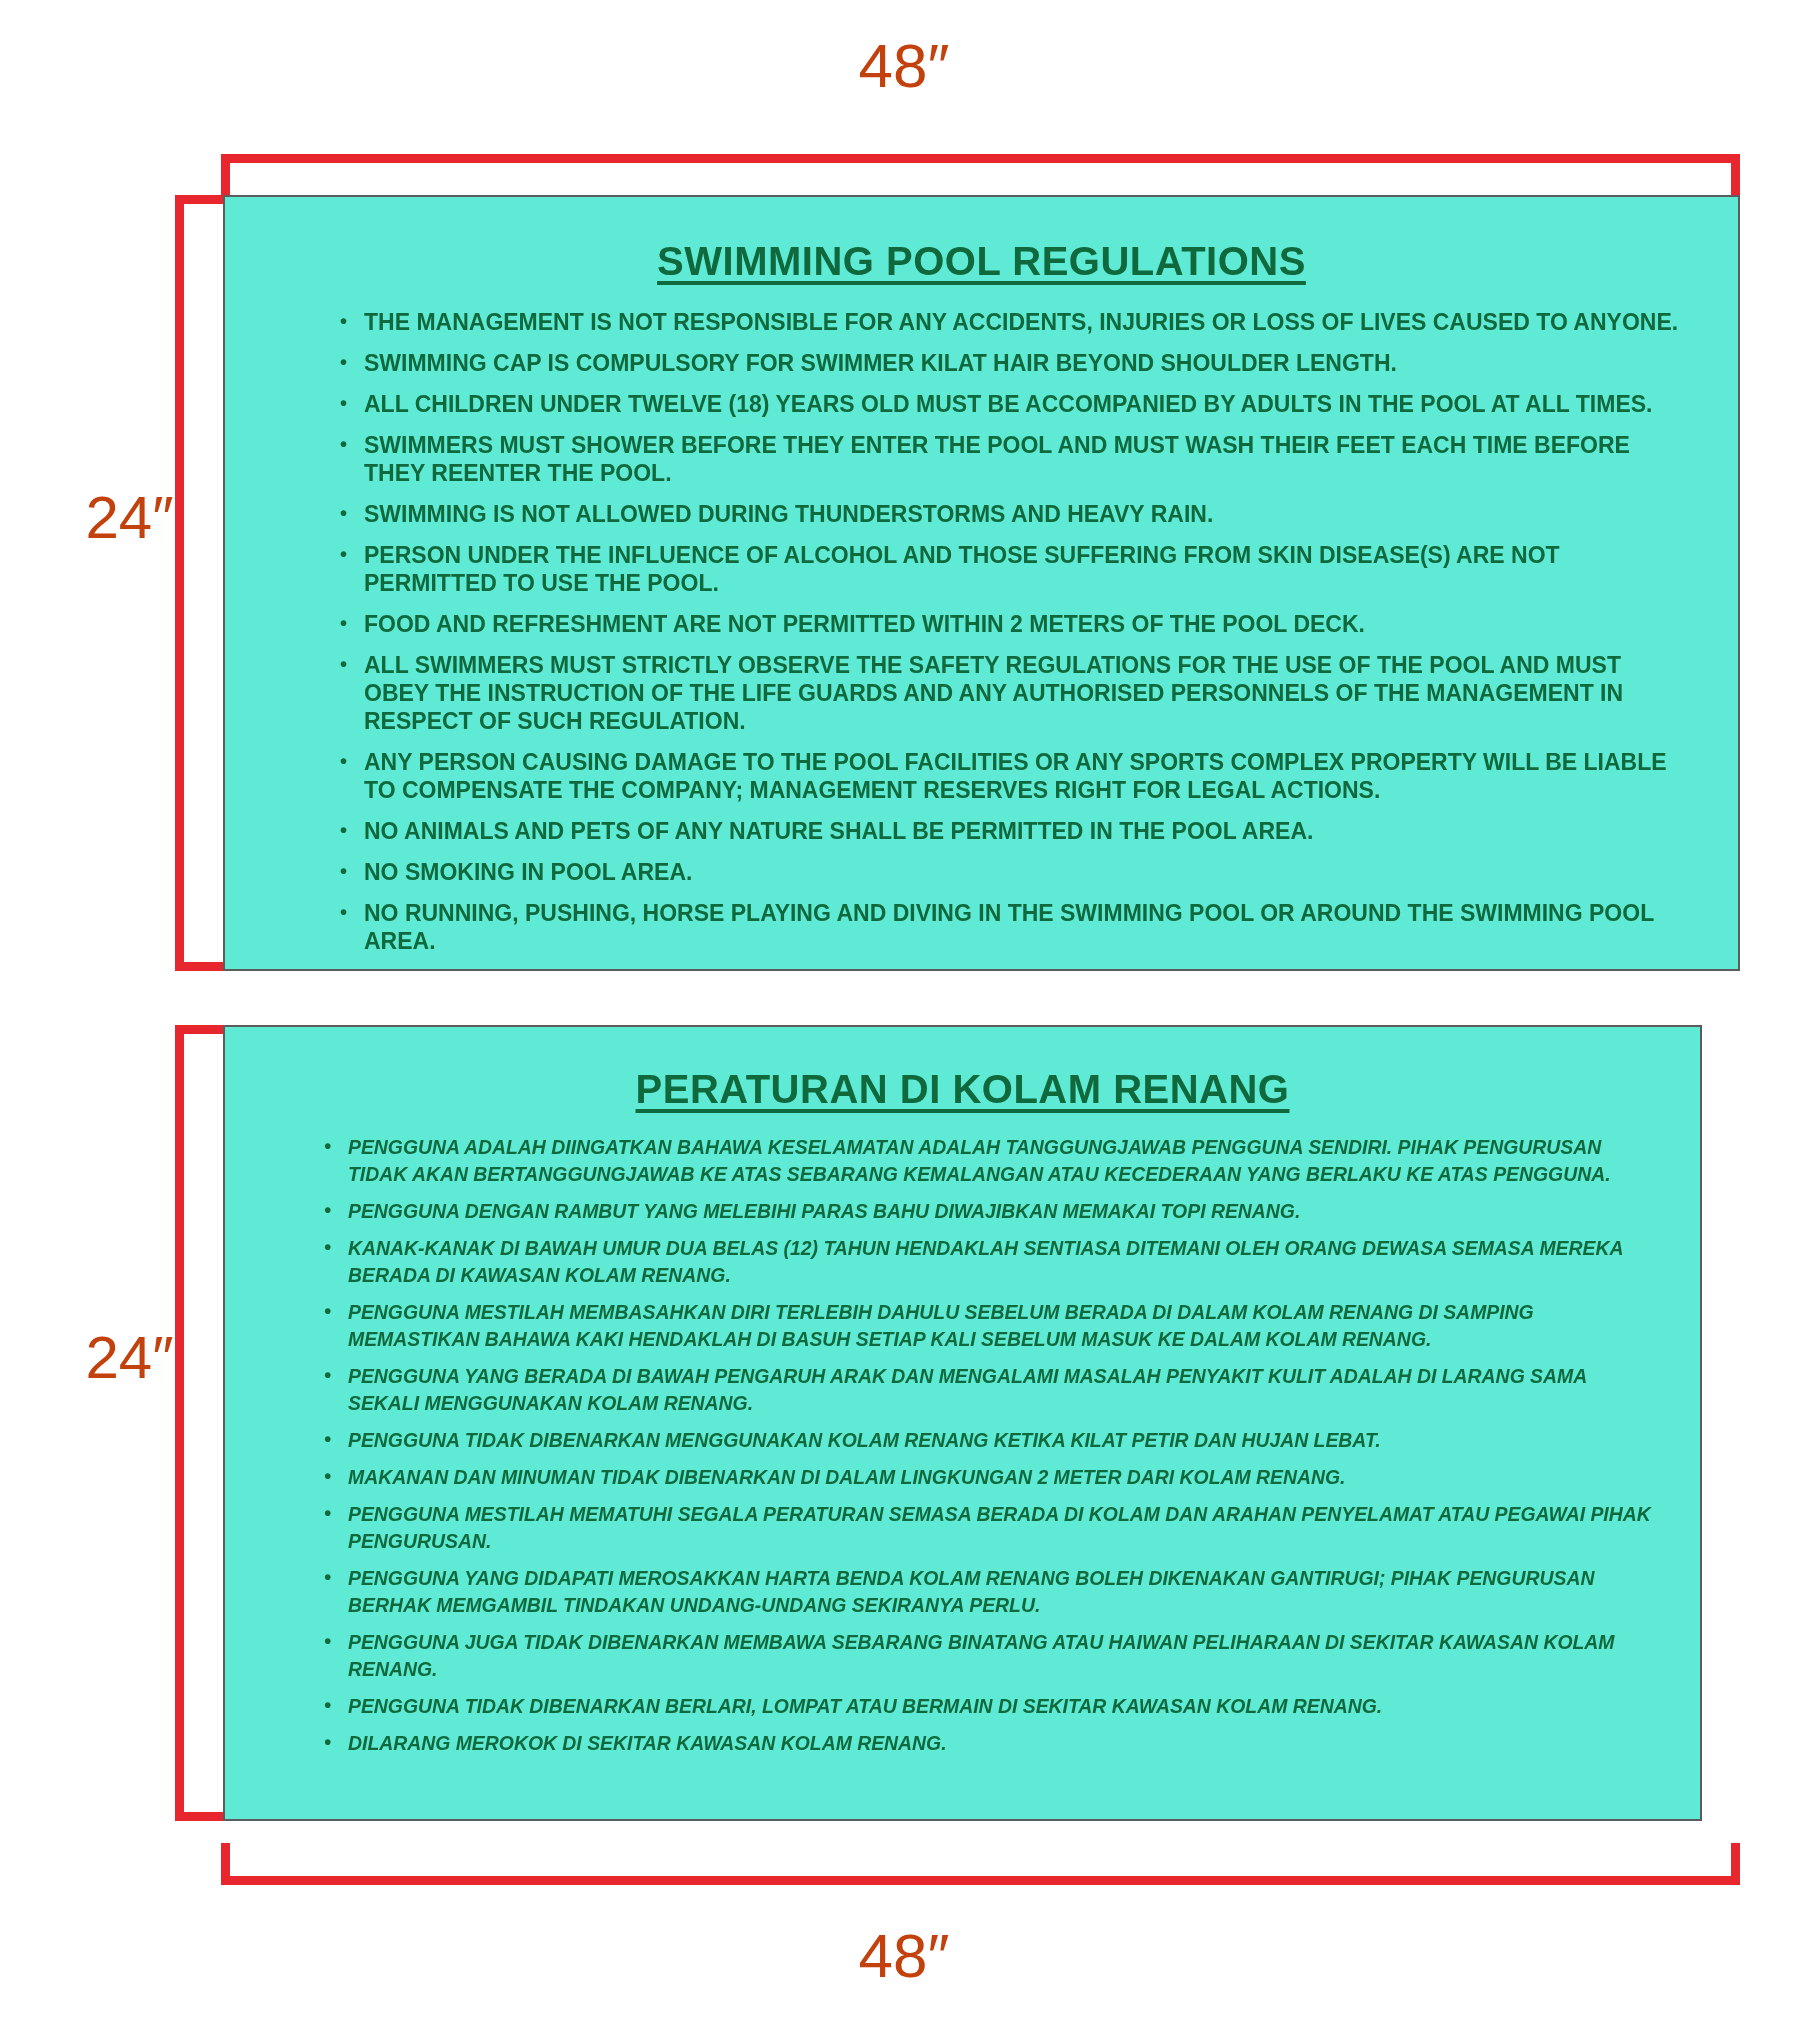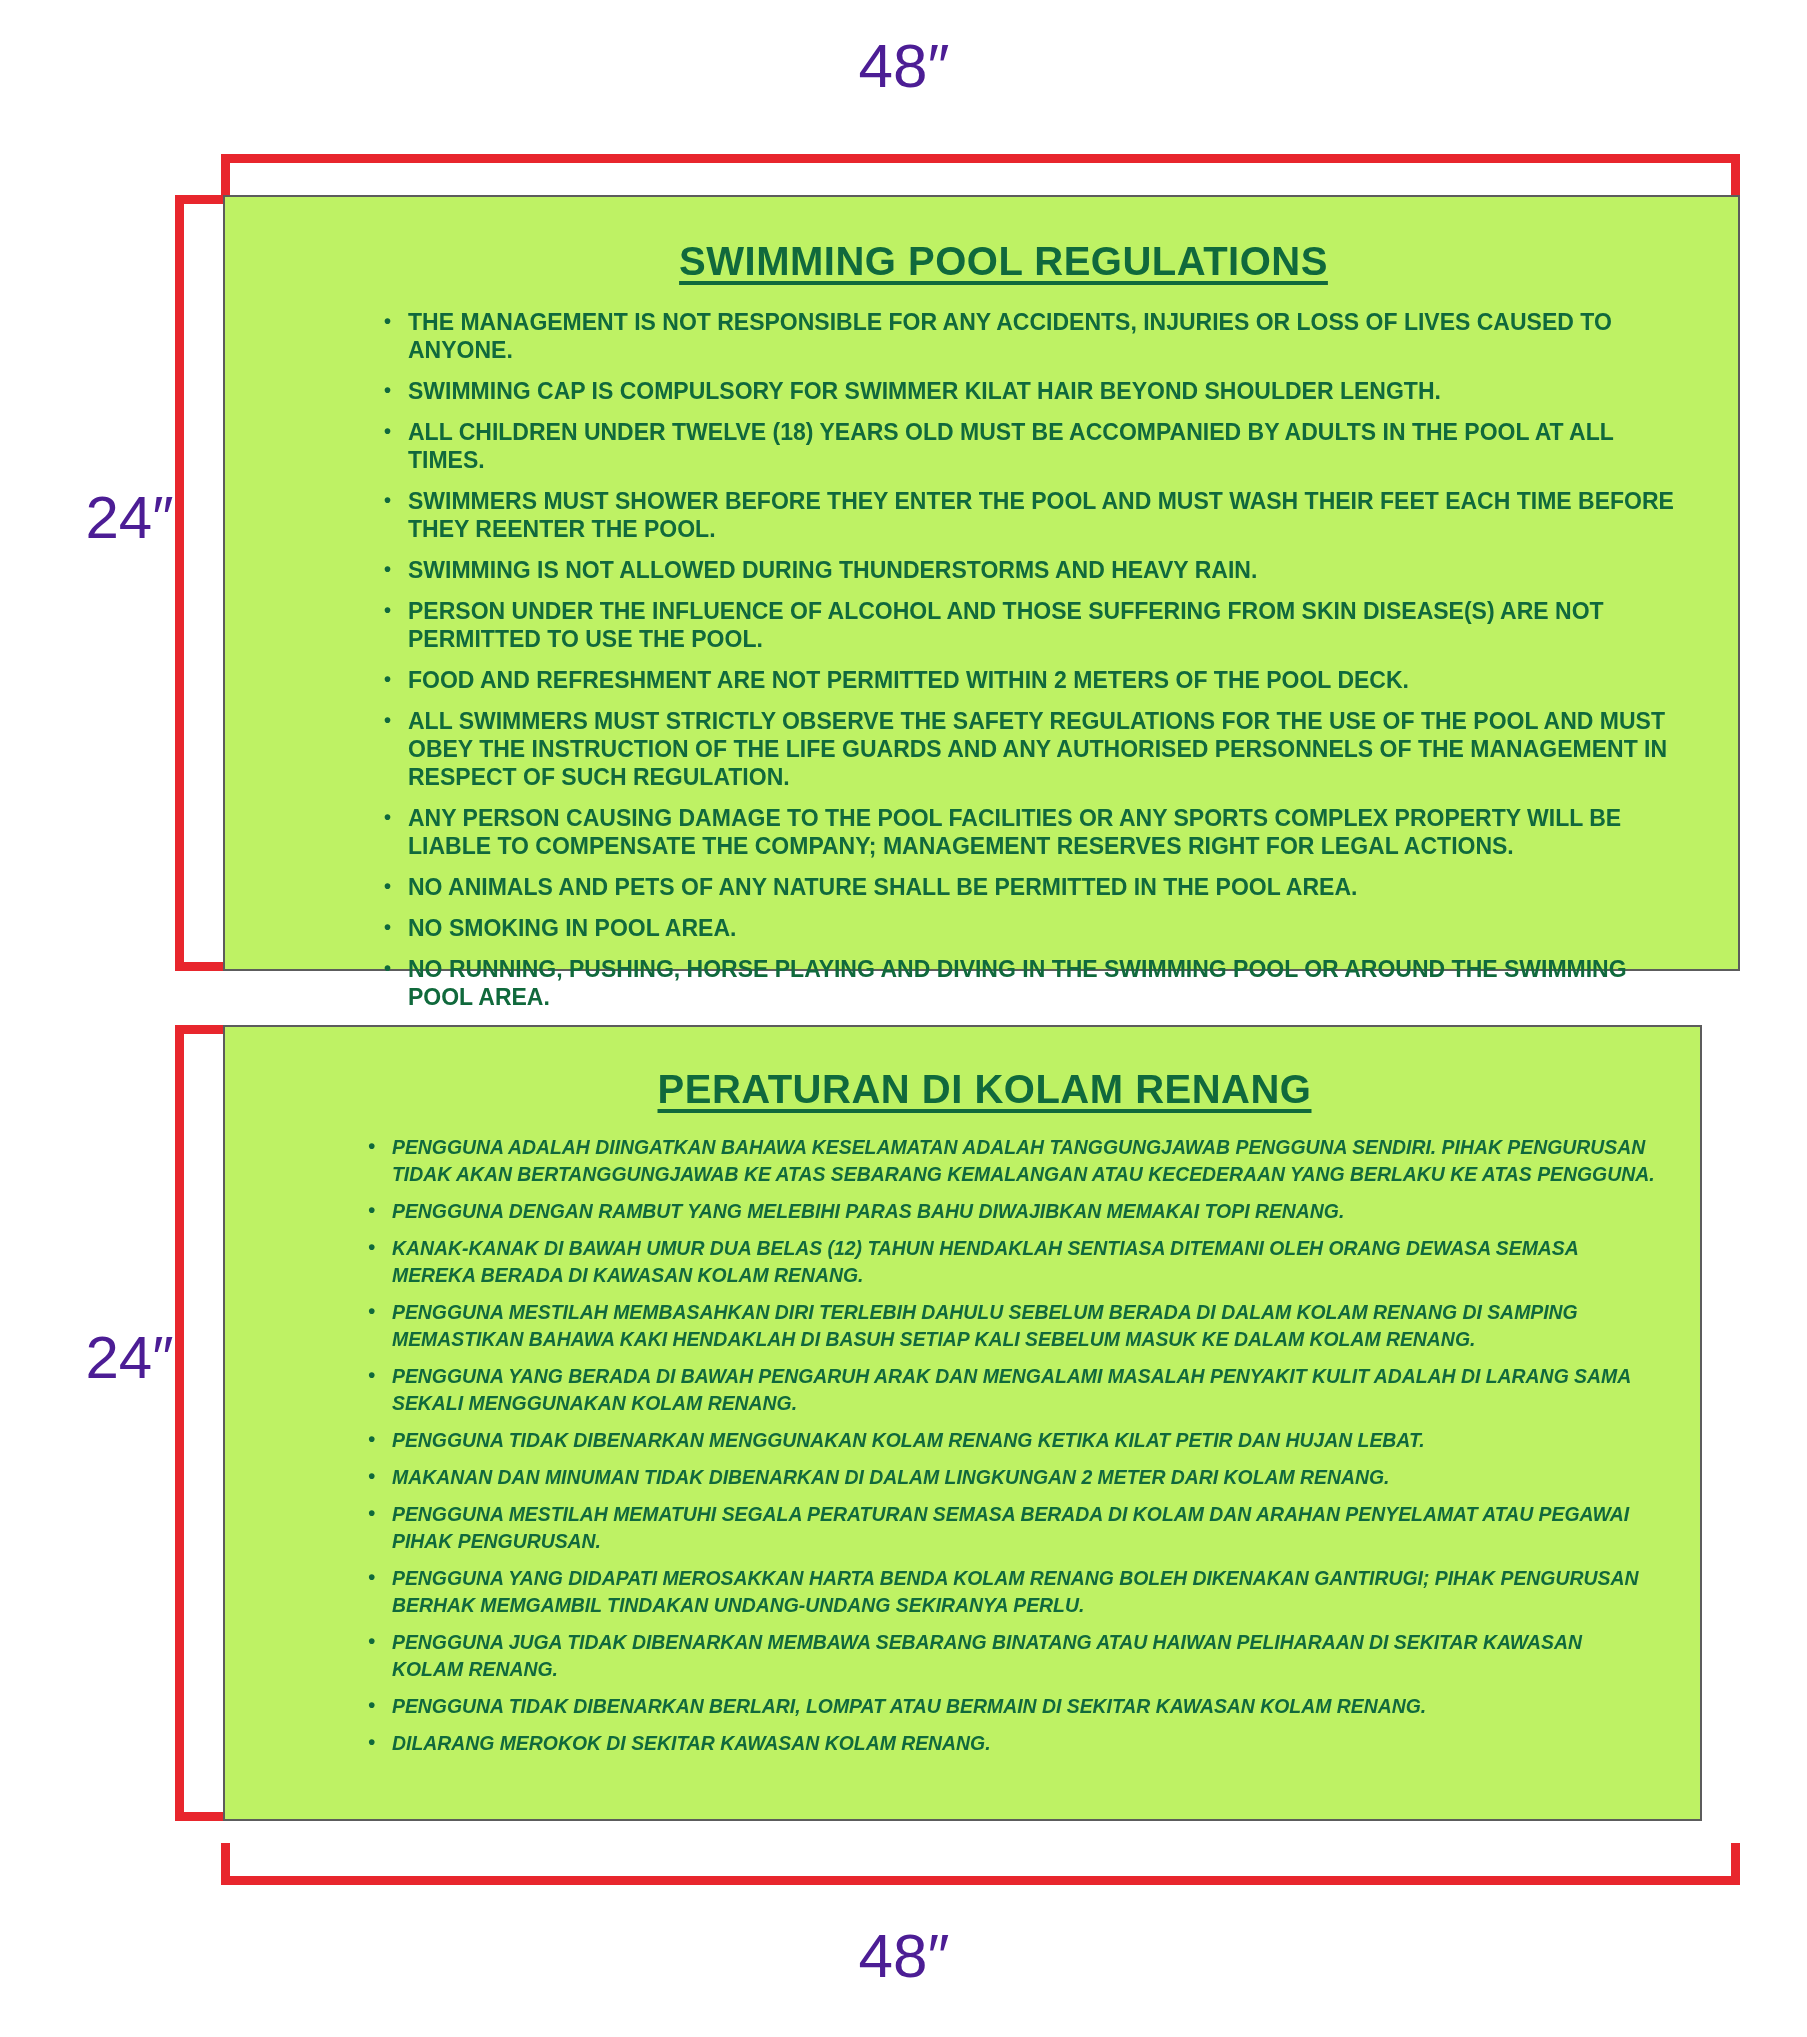--- a/index.html
+++ b/index.html
@@ -11,21 +11,21 @@
     width: 1808px;
     height: 2038px;
     position: relative;
     font-family: "Liberation Sans", sans-serif;
     overflow: hidden;
   }
 
   
   .dim-label {
     position: absolute;
-    color: #4c1d95;
+    color: #c2410c;
     font-family: "Liberation Sans", sans-serif;
     font-weight: 400;
     letter-spacing: 0px;
     white-space: nowrap;
   }
   #dim-top    { left: 0; top: 30px;  width: 1808px; text-align: center; font-size: 62px; }
   #dim-bottom { left: 0; top: 1920px; width: 1808px; text-align: center; font-size: 62px; }
   #dim-left-1 { left: 30px; top: 483px;  width: 199px; text-align: center; font-size: 60px; }
   #dim-left-2 { left: 30px; top: 1323px; width: 199px; text-align: center; font-size: 60px; }
 
@@ -57,24 +57,23 @@
 
   
   #brk-left-2  { left: 175px; top: 1025px; width: 48px; height: 796px; }
   #brk-left-2 .bar-v { left: 0; top: 0; height: 796px; }
   #brk-left-2 .cap-t { left: 0; top: 0;   width: 48px; }
   #brk-left-2 .cap-b { left: 0; top: 787px; width: 48px; }
 
   
   .panel {
     position: absolute;
-    background: #bef264;
+    background: #5eead4;
     border: 2px solid #5c5c5c;
     box-sizing: border-box;
-    padding-left: 44px;
   }
   #panel-en { left: 223px; top: 195px; width: 1517px; height: 776px; }
   #panel-ms { left: 223px; top: 1025px; width: 1479px; height: 796px; }
 
   .panel-title {
     text-align: center;
     color: #10693c;
     font-weight: bold;
     text-decoration: underline;
     text-underline-offset: 6px;

